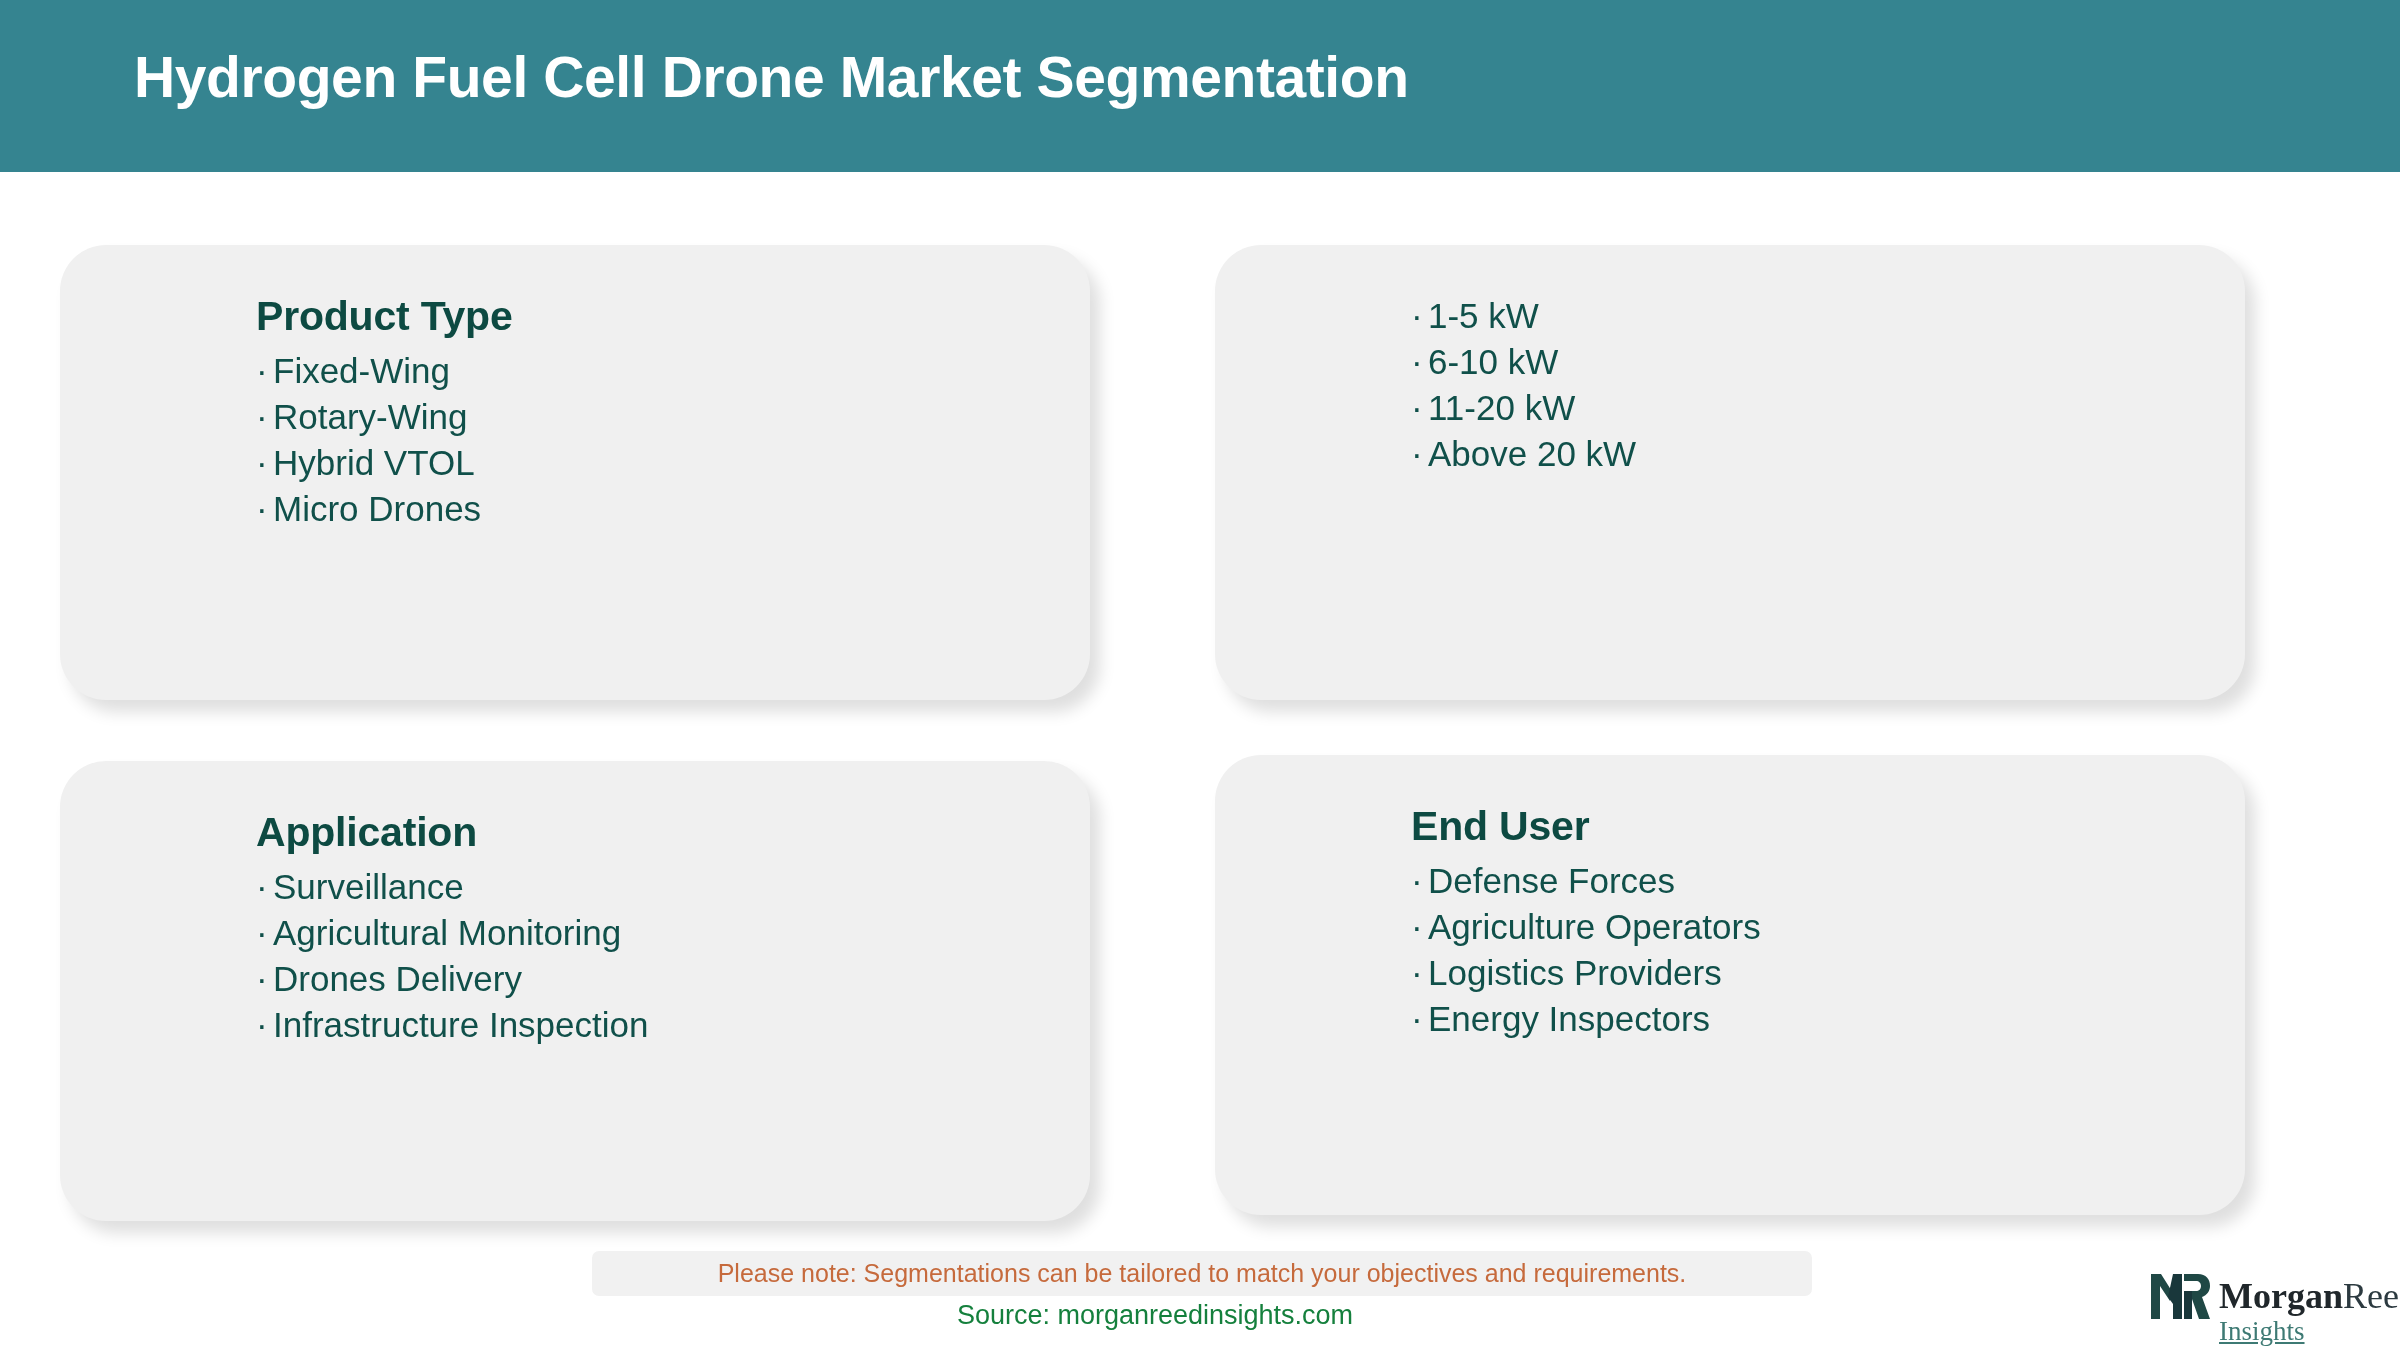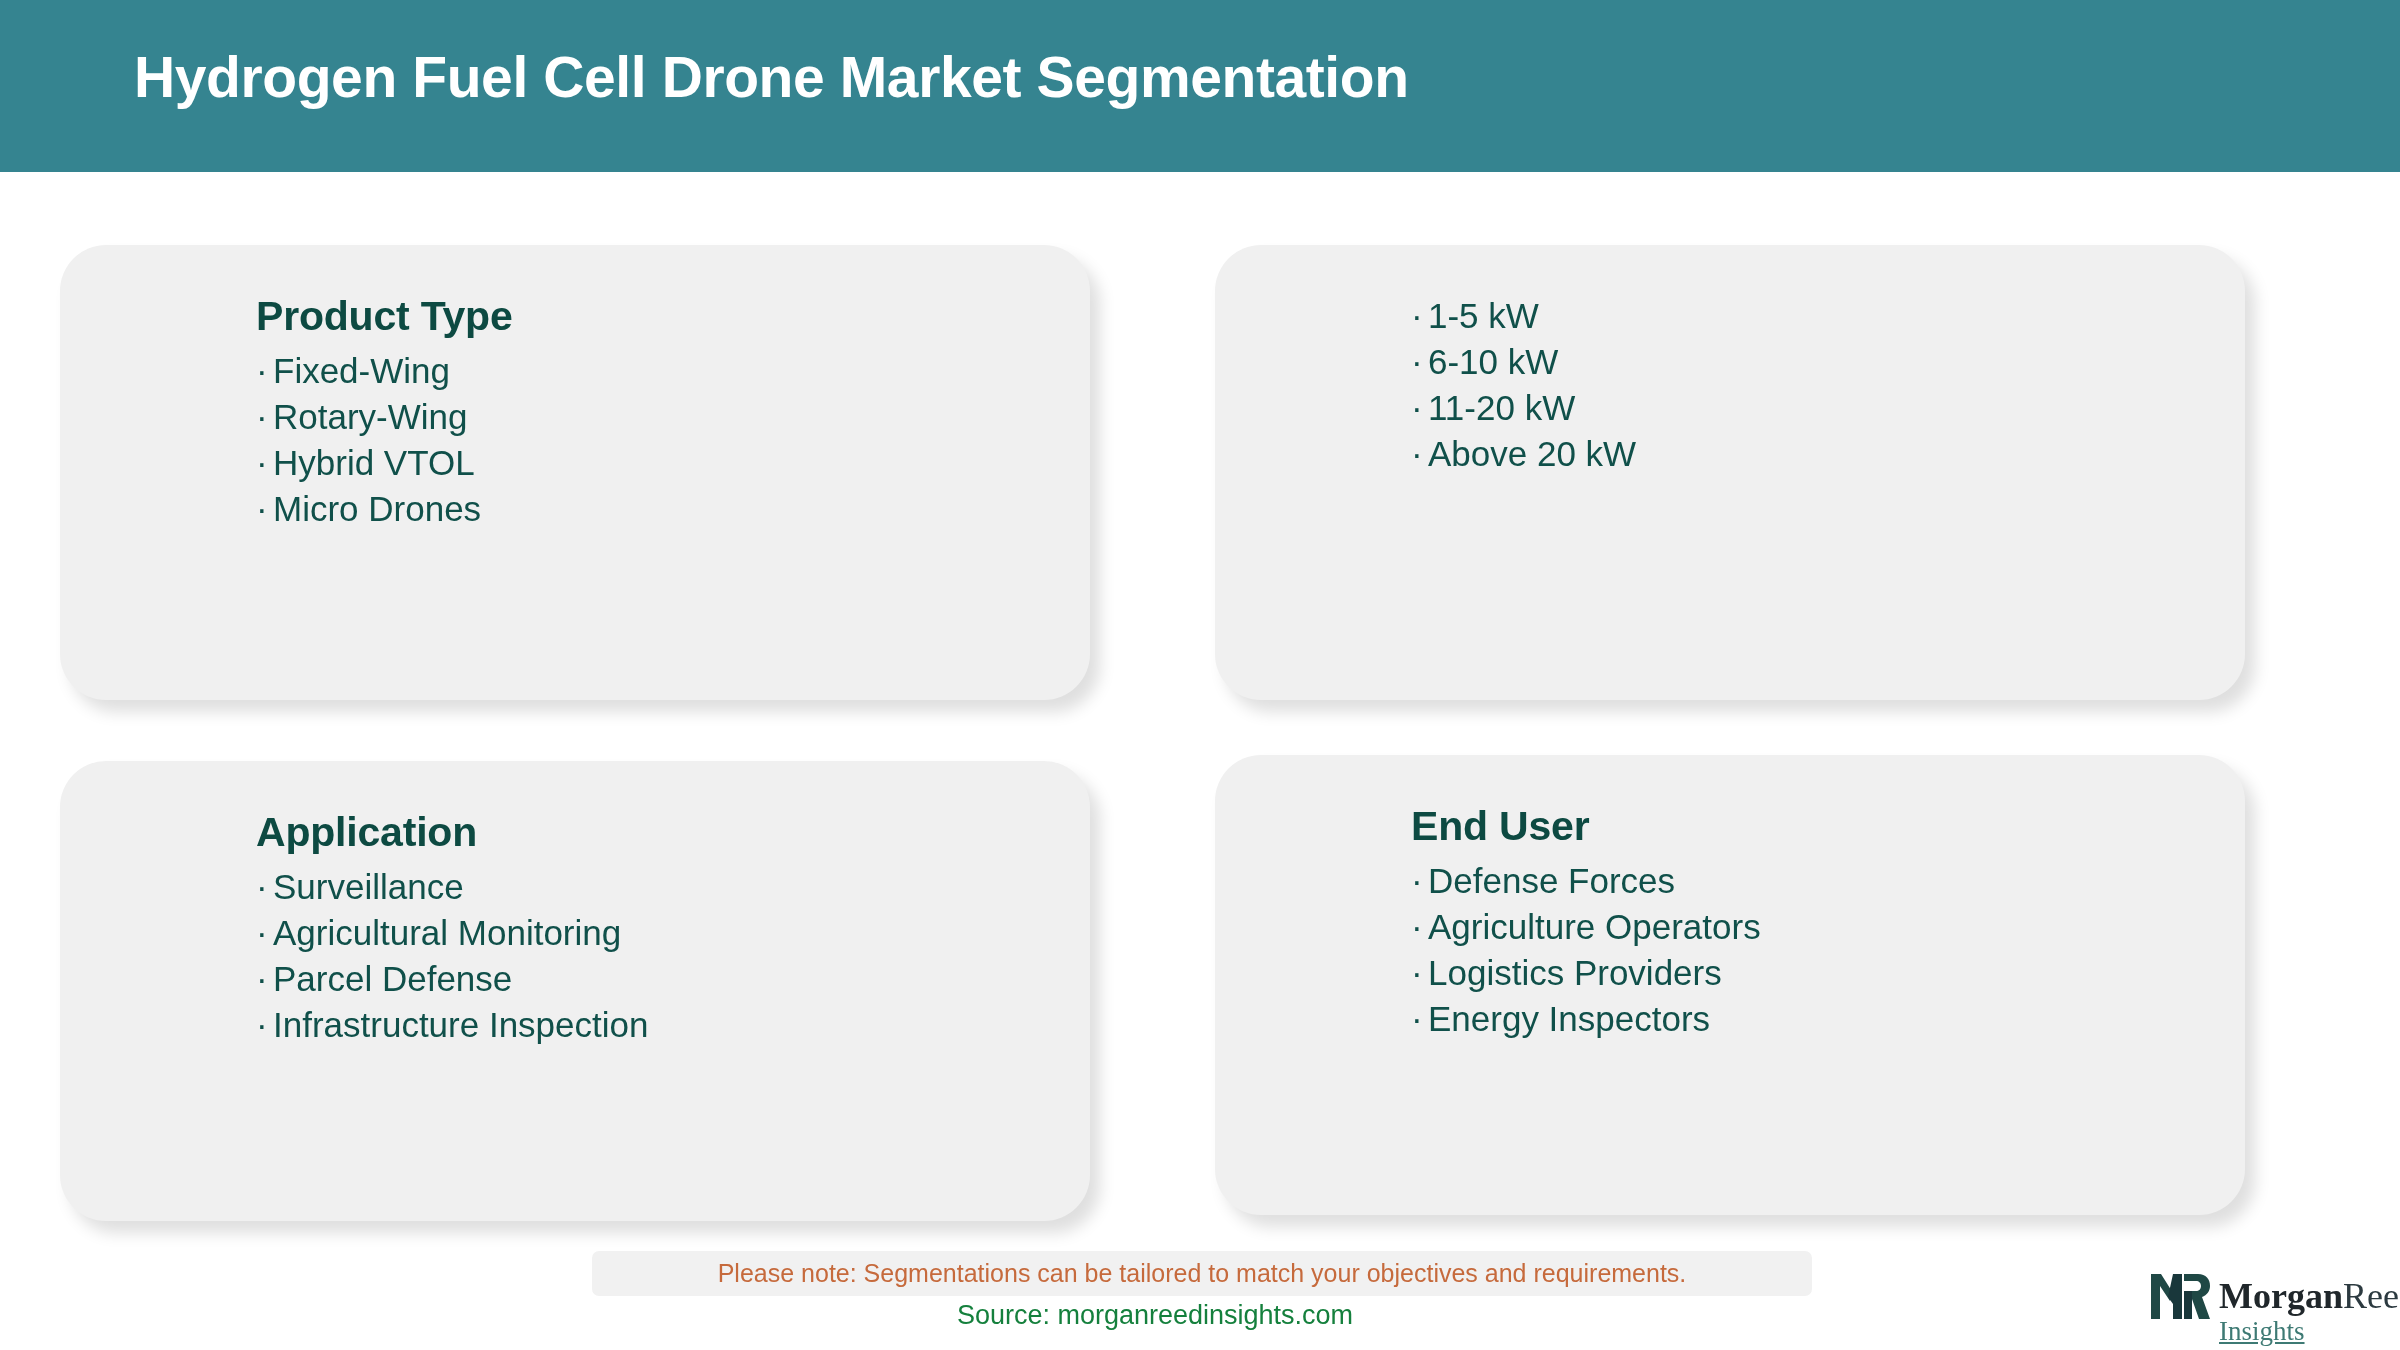--- a/index.html
+++ b/index.html
@@ -213,21 +213,21 @@
       <li>
         <span class="bullet">·</span>
         <span>Surveillance</span>
       </li>
       <li>
         <span class="bullet">·</span>
         <span>Agricultural Monitoring</span>
       </li>
       <li>
         <span class="bullet">·</span>
-        <span>Parcel Defense</span>
+        <span>Drones Delivery</span>
       </li>
       <li>
         <span class="bullet">·</span>
         <span>Infrastructure Inspection</span>
       </li>
     </ul>
   </div>
 
   <div class="card pos-3">
     <div class="card-title">End User</div>

